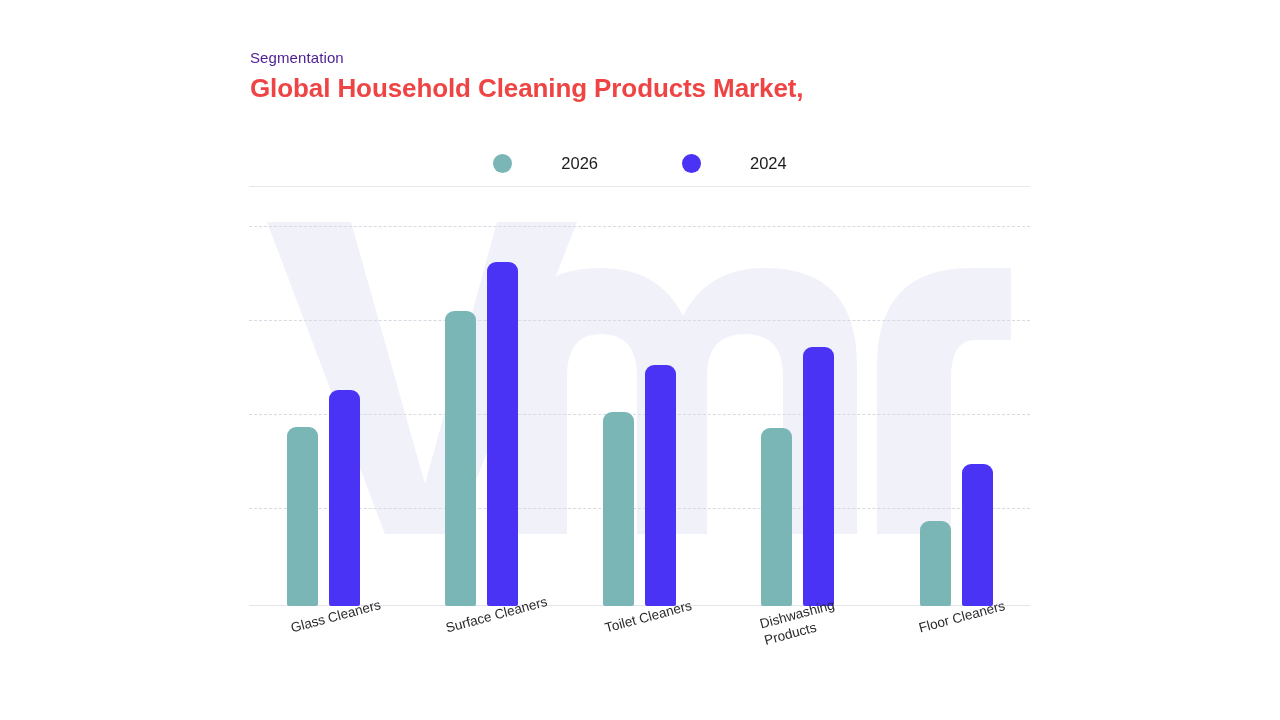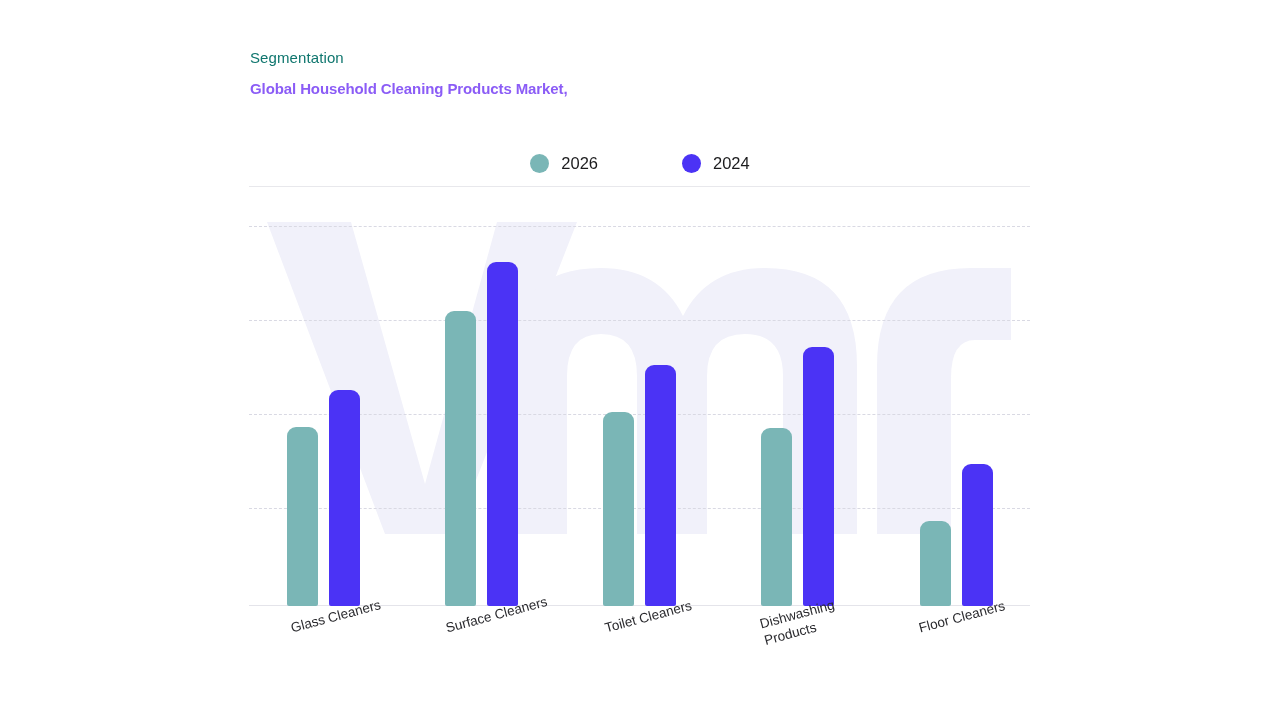--- a/index.html
+++ b/index.html
@@ -8,25 +8,25 @@
     background:#ffffff;
     font-family:"Liberation Sans", sans-serif;
     overflow:hidden;
     position:relative;
   }
   .page{position:absolute;inset:0;}
 
   
   .eyebrow{
     position:absolute;left:250px;top:49px;
-    font-size:15px;color:#0f766e;letter-spacing:.1px;
+    font-size:15px;color:#4c1d95;letter-spacing:.1px;
   }
   .title{
     position:absolute;left:250px;top:74px;
-    font-size:15px;font-weight:bold;color:#8b5cf6;
+    font-size:26px;font-weight:bold;color:#ef4444;
     line-height:29px;letter-spacing:-.1px;
   }
   .title .l2{display:block;}
 
   
   .logo{position:absolute;left:930px;top:40px;width:132px;height:34px;}
   .logo-mark{position:absolute;left:0;top:2px;width:64px;height:30px;}
   .logo-text{
     position:absolute;left:74px;top:3px;
     font-size:8.6px;font-weight:bold;color:#4f9d9d;
@@ -35,21 +35,21 @@
   .logo-text span{display:block;white-space:nowrap;}
   .logo-reg{font-size:5px;vertical-align:super;}
 
   
   .legend{
     position:absolute;left:250px;top:148px;width:780px;height:30px;
     display:flex;align-items:center;justify-content:center;gap:84px;
   }
   .legend-item{display:flex;align-items:center;gap:12px;}
   .legend-dot{width:19px;height:19px;border-radius:50%;display:block;}
-  .legend-label{font-size:16.5px;color:#1c1c1e;}
+  .legend-label{font-size:16.5px;color:#1c1c1e;margin-left:37px;}
 
   
   .divider{
     position:absolute;left:249px;top:186px;width:781px;height:1px;
     background:#e8e8ec;
   }
 
   
   .chart{
     position:absolute;left:249px;top:206px;width:781px;height:401px;

